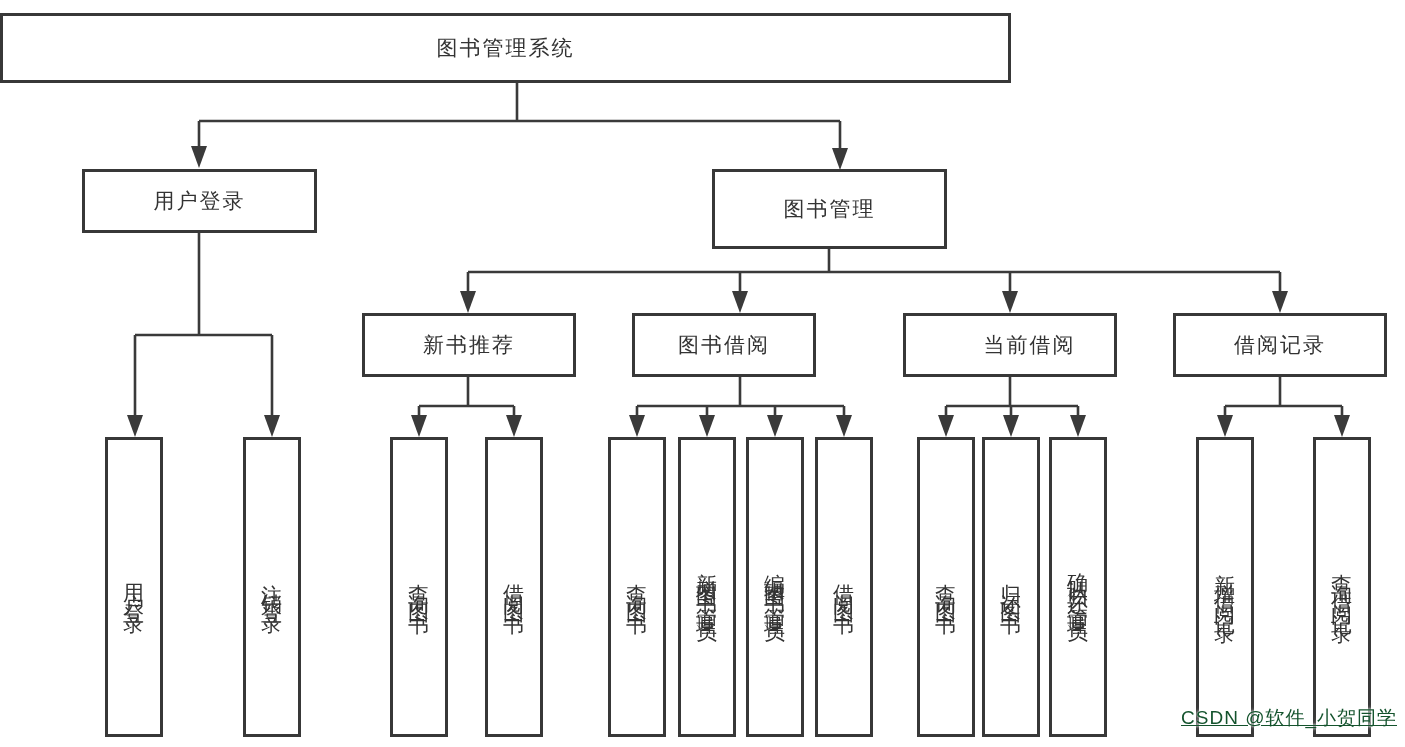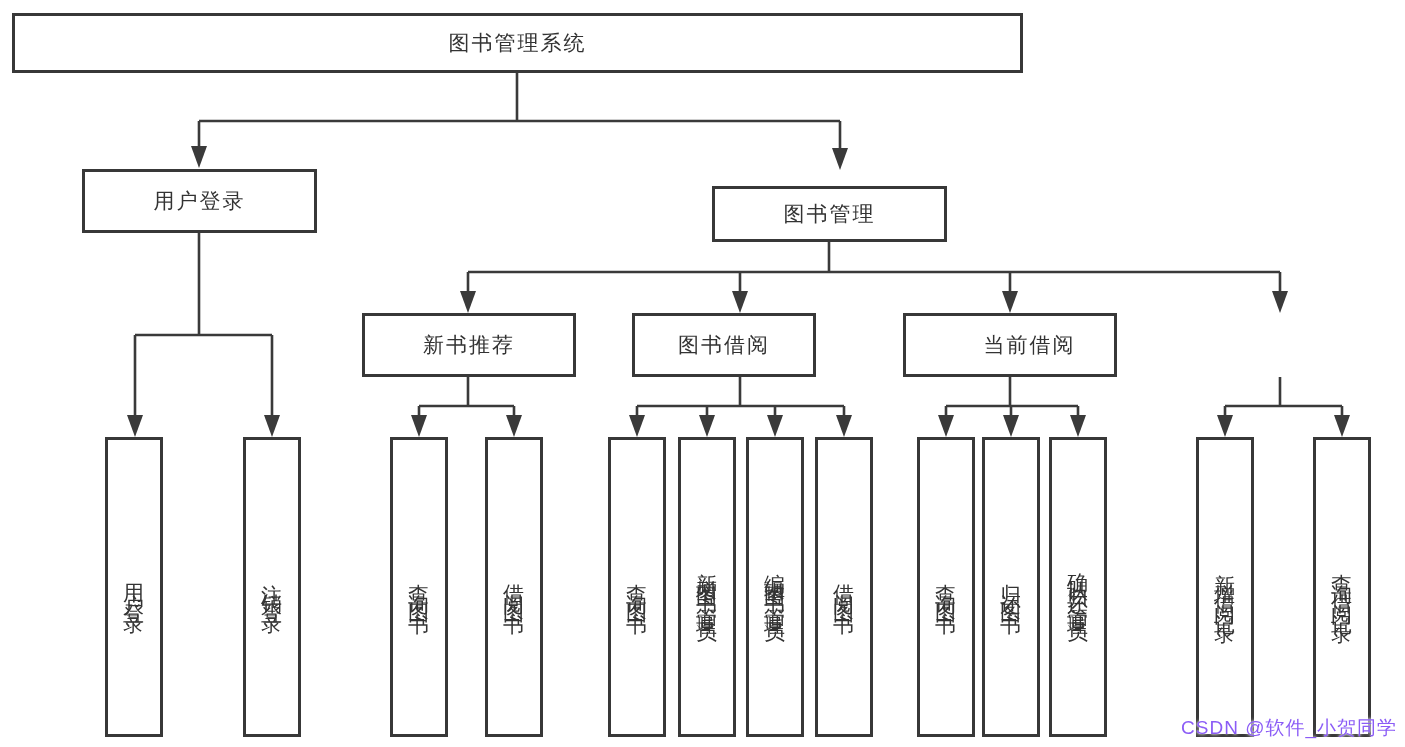--- a/index.html
+++ b/index.html
@@ -14,39 +14,40 @@
   .connectors{position:absolute;left:0;top:0;width:1405px;height:747px;}
   .node{
     position:absolute;
     box-sizing:border-box;
     border:3px solid #383838;
     background:#ffffff;
     display:flex;align-items:center;justify-content:center;
     text-align:center;
   }
   .hbox{font-size:21px;letter-spacing:2px;}
-  .root{left:12px;top:13px;width:1011px;height:60px;}
+  .root{left:0;top:13px;width:1011px;height:70px;}
   .vbox{
     width:58px;top:437px;height:300px;
     writing-mode:vertical-rl;
     text-orientation:mixed;
     font-size:21px;
     letter-spacing:10px;
     line-height:1;
   }
   .vbox.long{letter-spacing:7px;}
   .watermark{
     position:absolute;
-    right:8px;bottom:6px;
+    right:8px;bottom:16px;
     font-size:19px;
-    color:#8b5cf6;
+    color:#14532d;
     letter-spacing:1px;
     z-index:5;
     text-shadow:0 0 2px #ffffff,0 0 4px #ffffff;
     white-space:nowrap;
+    text-decoration:underline;
   }
 </style>
 </head>
 <body>
 
 <div class="canvas">
 
   <svg class="connectors" viewBox="0 0 1405 747" xmlns="http://www.w3.org/2000/svg">
     <g stroke="#3a3a3a" stroke-width="2.6" fill="none">
 
@@ -83,25 +84,26 @@
       <polygon points="1003,415 1019,415 1011,437"></polygon>
       <polygon points="1070,415 1086,415 1078,437"></polygon>
       <polygon points="1217,415 1233,415 1225,437"></polygon>
       <polygon points="1334,415 1350,415 1342,437"></polygon>
     </g>
   </svg>
 
   <div class="node hbox root">图书管理系统</div>
 
   <div class="node hbox" style="left:82px;top:169px;width:235px;height:64px;">用户登录</div>
-  <div class="node hbox" style="left:712px;top:186px;width:235px;height:56px;">图书管理</div>
+  <div class="node hbox" style="left:712px;top:169px;width:235px;height:80px;">图书管理</div>
 
   <div class="node hbox" style="left:362px;top:313px;width:214px;height:64px;">新书推荐</div>
   <div class="node hbox" style="left:632px;top:313px;width:184px;height:64px;">图书借阅</div>
   <div class="node hbox" style="left:903px;top:313px;width:214px;height:64px;padding-left:39px;">当前借阅</div>
+  <div class="node hbox" style="left:1173px;top:313px;width:214px;height:64px;">借阅记录</div>
 
   <div class="node vbox" style="left:105px;">用户登录</div>
   <div class="node vbox" style="left:243px;">注销登录</div>
 
   <div class="node vbox" style="left:390px;">查询图书</div>
   <div class="node vbox" style="left:485px;">借阅图书</div>
 
   <div class="node vbox" style="left:608px;">查询图书</div>
   <div class="node vbox long" style="left:678px;">新增图书（管理员）</div>
   <div class="node vbox long" style="left:746px;">编辑图书（管理员）</div>

